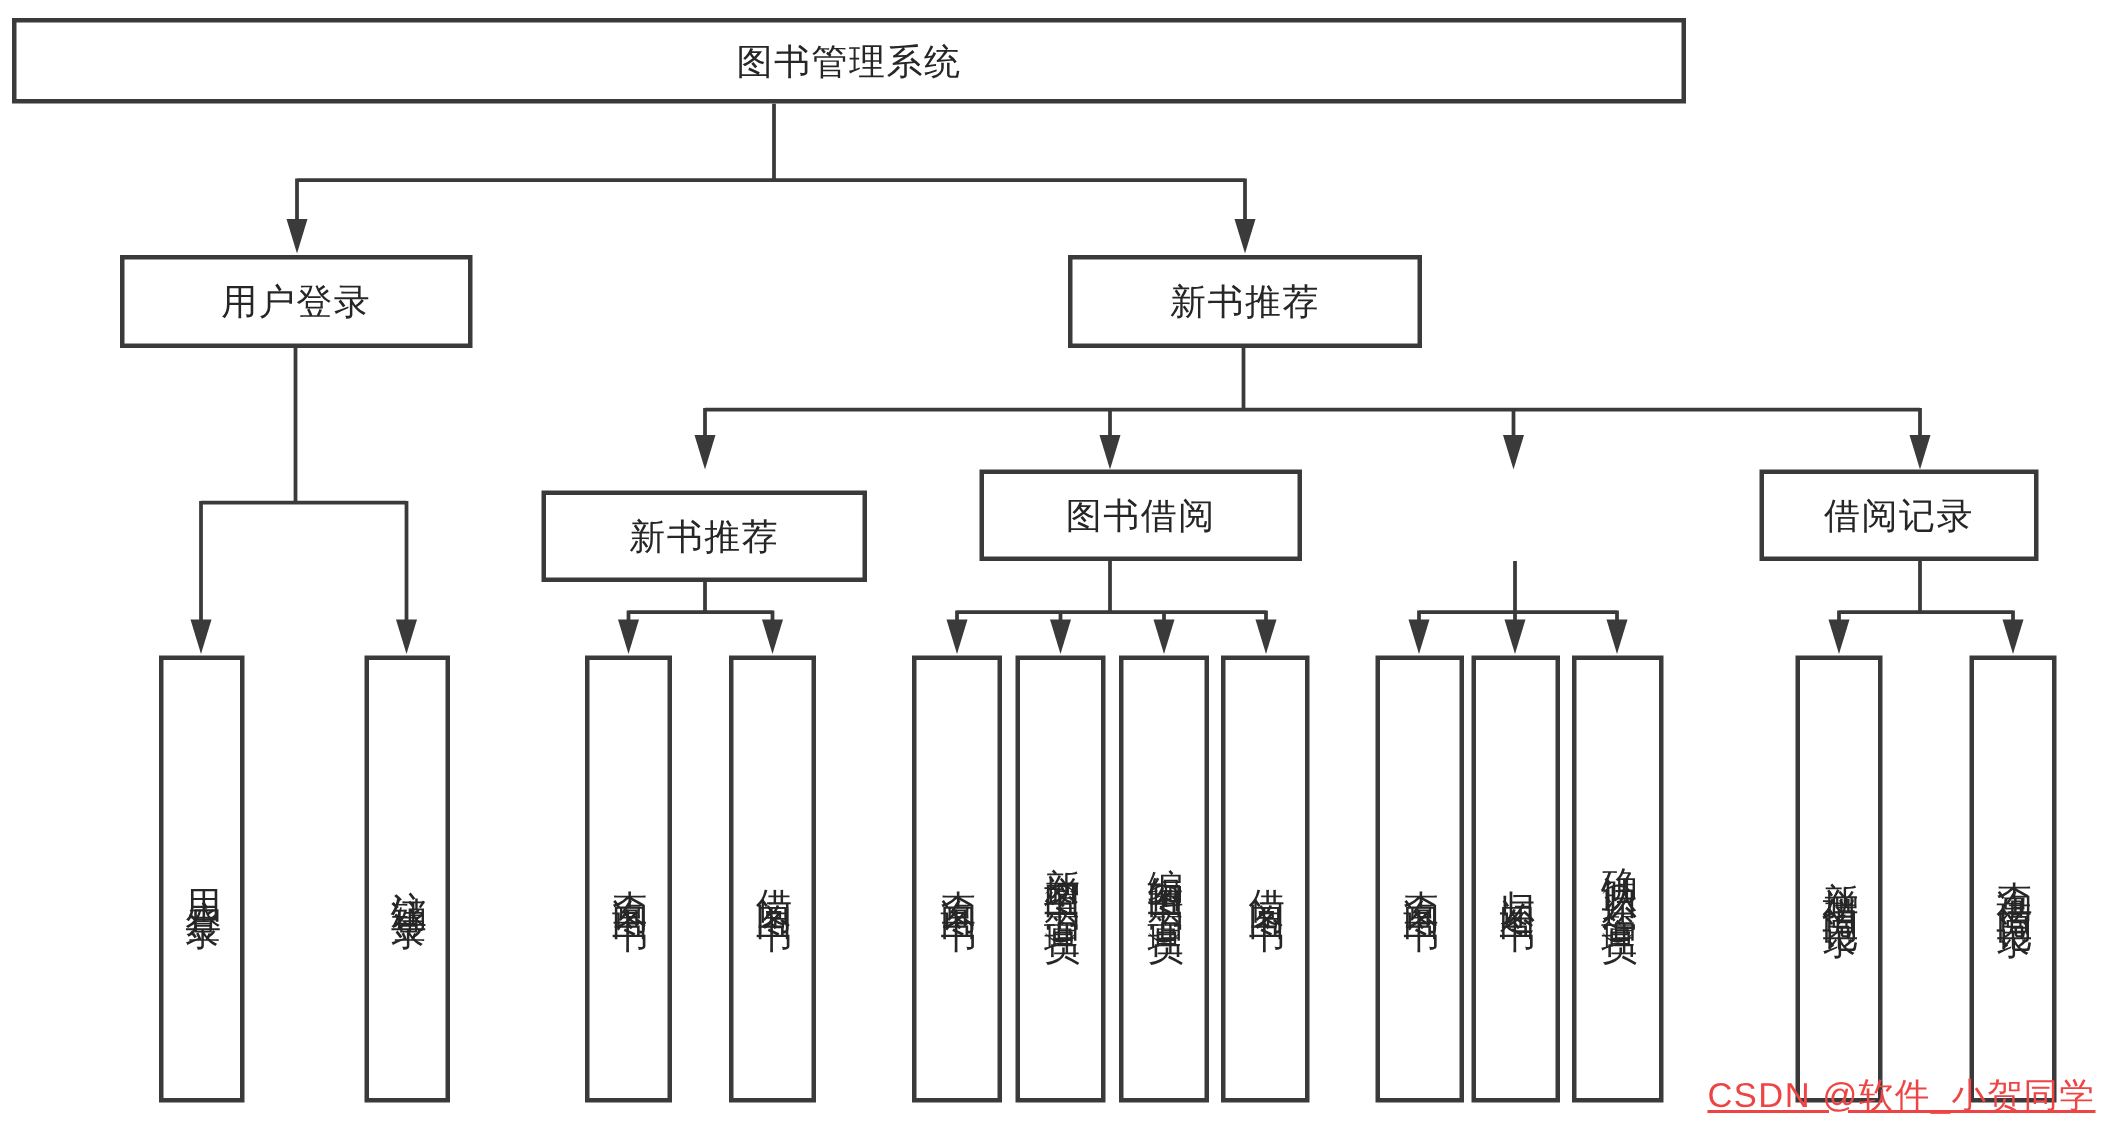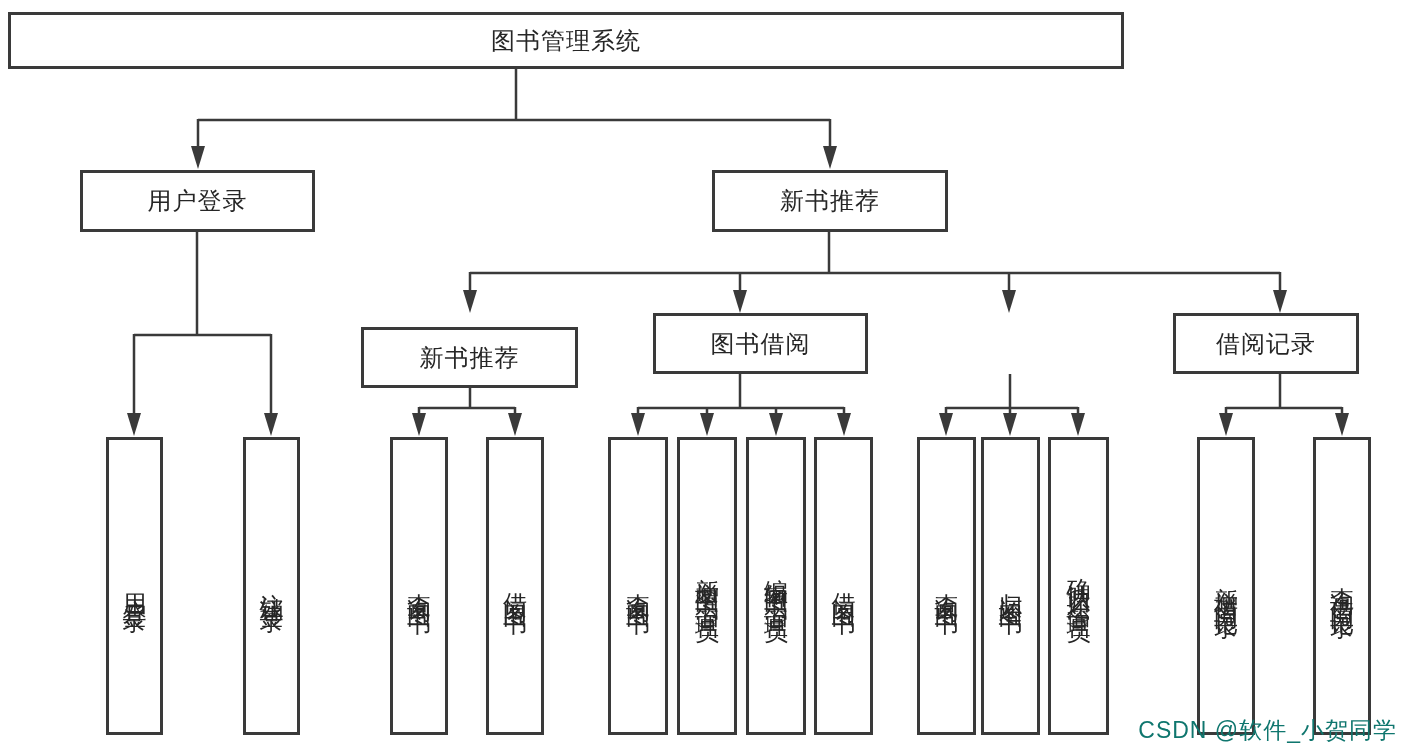--- a/index.html
+++ b/index.html
@@ -13,21 +13,21 @@
     position:absolute;box-sizing:border-box;border:3px solid #3a3a3a;background:#ffffff;
     display:flex;align-items:center;justify-content:center;z-index:1;
     font-size:24px;letter-spacing:1px;white-space:nowrap;
   }
   .box.v{
     writing-mode:vertical-rl;text-orientation:mixed;
     letter-spacing:6px;line-height:1;
   }
   .watermark{
     position:absolute;right:8px;bottom:1px;z-index:2;
-    font-size:23px;color:#0f766e;letter-spacing:1px;white-space:nowrap;
+    font-size:23px;color:#ef4444;letter-spacing:1px;white-space:nowrap;text-decoration:underline;
   }
 </style>
 </head>
 <body>
 
 <div class="stage">
 
   <svg class="wires" width="1405" height="747" viewBox="0 0 1405 747">
     <g stroke="#3a3a3a" stroke-width="2.5" fill="none">
       <path d="M516,69 V121 M198,120 H830 M198,119 V150 M830,119 V150"></path>

